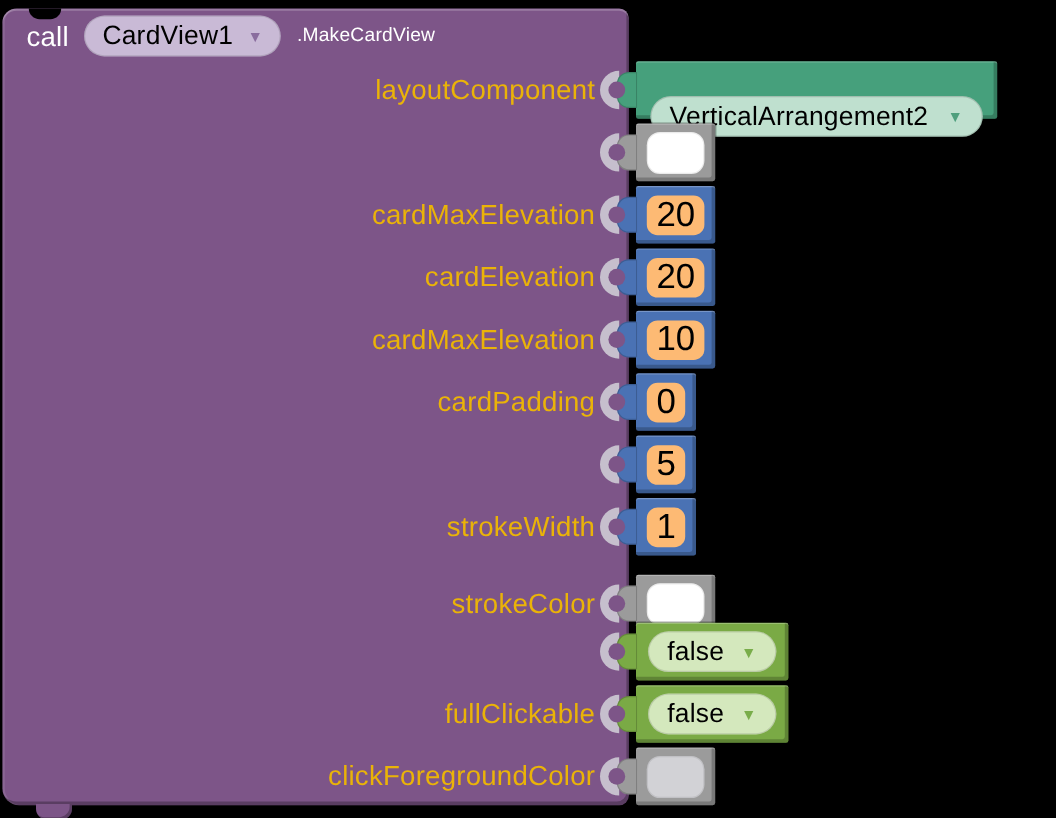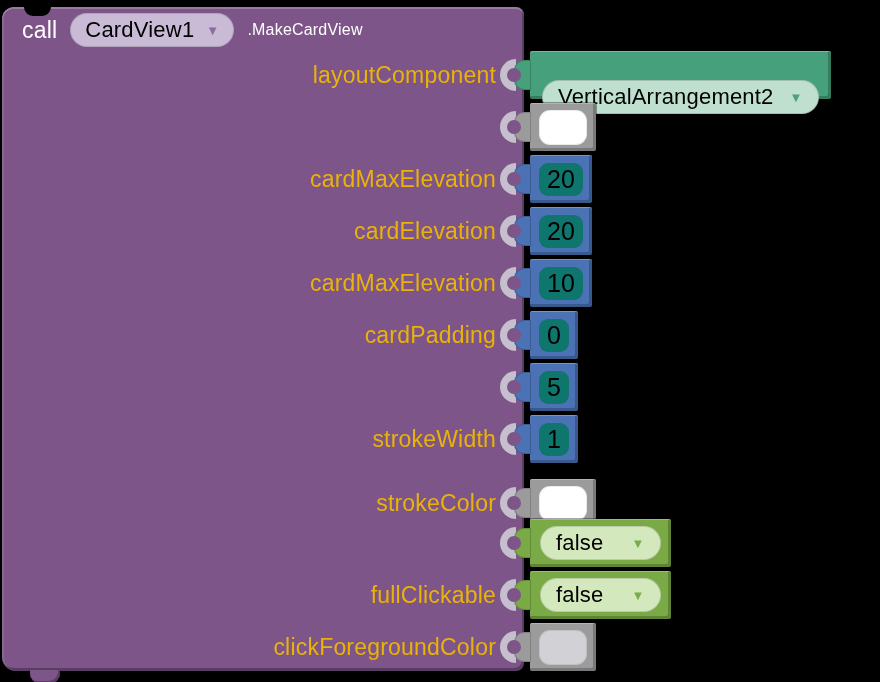--- a/index.html
+++ b/index.html
@@ -86,30 +86,30 @@
   .c-bool{background:#7aaa45;padding:0 10px;}
   .c-bool::before{background:#7aaa45;}
   .pill-mint{
     display:inline-flex;align-items:center;gap:16px;
     background:#bfe0cf;border-radius:17px;padding:3px 16px;height:34px;
     color:#000;font-size:22px;letter-spacing:.2px;
     box-shadow:inset 0 0 0 1px rgba(0,0,0,.15);
     margin-top:44px;
   }
   .pill-lime{
-    display:inline-flex;align-items:center;gap:28px;
+    display:inline-flex;align-items:center;gap:14px;
     background:#d4e8bd;border-radius:17px;padding:3px 16px;height:34px;
     color:#000;font-size:22px;letter-spacing:.2px;
     box-shadow:inset 0 0 0 1px rgba(0,0,0,.12);
   }
   .pill-mint .arrow,.pill-lime .arrow{font-size:13px;line-height:1;}
   .num-field{
-    min-width:26px;text-align:center;background:#0f766e;border-radius:9px;
+    min-width:26px;text-align:center;background:#fdba74;border-radius:9px;
     padding:2px 8px;height:33px;display:inline-flex;align-items:center;justify-content:center;
-    color:#000;font-size:25px;
+    color:#000;font-size:29px;
   }
   .swatch{
     width:48px;height:35px;border-radius:11px;
     box-shadow:inset 0 0 0 1px rgba(0,0,0,.08);
   }
 </style>
 </head>
 <body>
 
 <div id="canvas">

